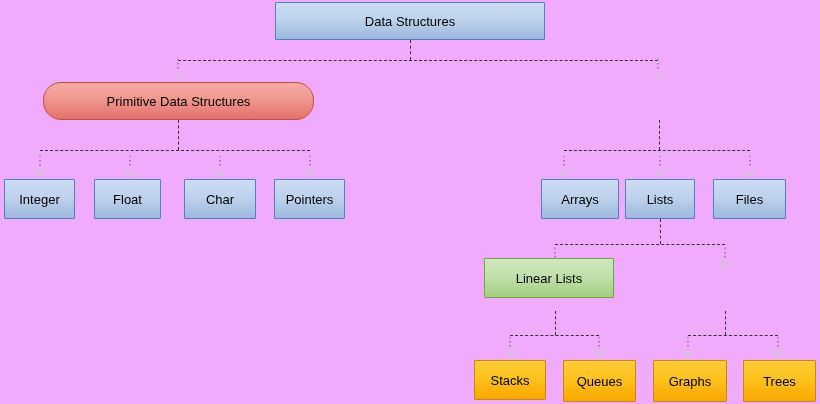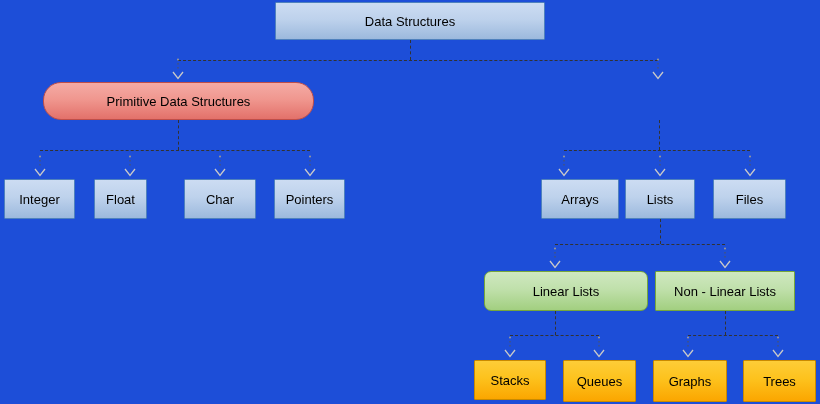--- a/index.html
+++ b/index.html
@@ -4,21 +4,21 @@
 <style>
   html, body {
     margin: 0;
     padding: 0;
     background: #000;
   }
   .canvas {
     position: relative;
     width: 820px;
     height: 404px;
-    background: #1d4ed8;
+    background: #f0abfc;
     overflow: hidden;
     font-family: "Liberation Sans", sans-serif;
   }
   .node {
     position: absolute;
     display: flex;
     align-items: center;
     justify-content: center;
     text-align: center;
     font-size: 13px;
@@ -160,45 +160,42 @@
     <span>Data Structures</span>
   </div>
 
   <div class="node red" style="left:43px;top:82px;width:271px;height:38px;border-radius:18px;">
     <span>Primitive Data Structures</span>
   </div>
 
   <div class="node blue" style="left:4px;top:179px;width:71px;height:40px;">
     <span>Integer</span>
   </div>
-  <div class="node blue" style="left:94px;top:179px;width:53px;height:40px;">
+  <div class="node blue" style="left:94px;top:179px;width:67px;height:40px;">
     <span>Float</span>
   </div>
   <div class="node blue" style="left:184px;top:179px;width:72px;height:40px;">
     <span>Char</span>
   </div>
   <div class="node blue" style="left:274px;top:179px;width:71px;height:40px;">
     <span>Pointers</span>
   </div>
 
   <div class="node blue" style="left:525px;top:179px;width:78px;height:40px;margin-left:16px;">
     <span>Arrays</span>
   </div>
   <div class="node blue" style="left:625px;top:179px;width:70px;height:40px;justify-content:center;">
     <span>Lists</span>
   </div>
   <div class="node blue" style="left:713px;top:179px;width:73px;height:40px;">
     <span>Files</span>
   </div>
 
-  <div class="node green" style="left:484px;top:271px;width:164px;height:40px;border-radius:7px;">
+  <div class="node green" style="left:484px;top:258px;width:130px;height:40px;">
     <span>Linear Lists</span>
-  </div>
-  <div class="node green" style="left:655px;top:271px;width:140px;height:40px;">
-    <span>Non - Linear Lists</span>
   </div>
 
   <div class="node gold" style="left:474px;top:360px;width:72px;height:40px;">
     <span>Stacks</span>
   </div>
   <div class="node gold" style="left:563px;top:360px;width:73px;height:42px;">
     <span>Queues</span>
   </div>
   <div class="node gold" style="left:743px;top:360px;width:73px;height:42px;">
     <span>Trees</span>

